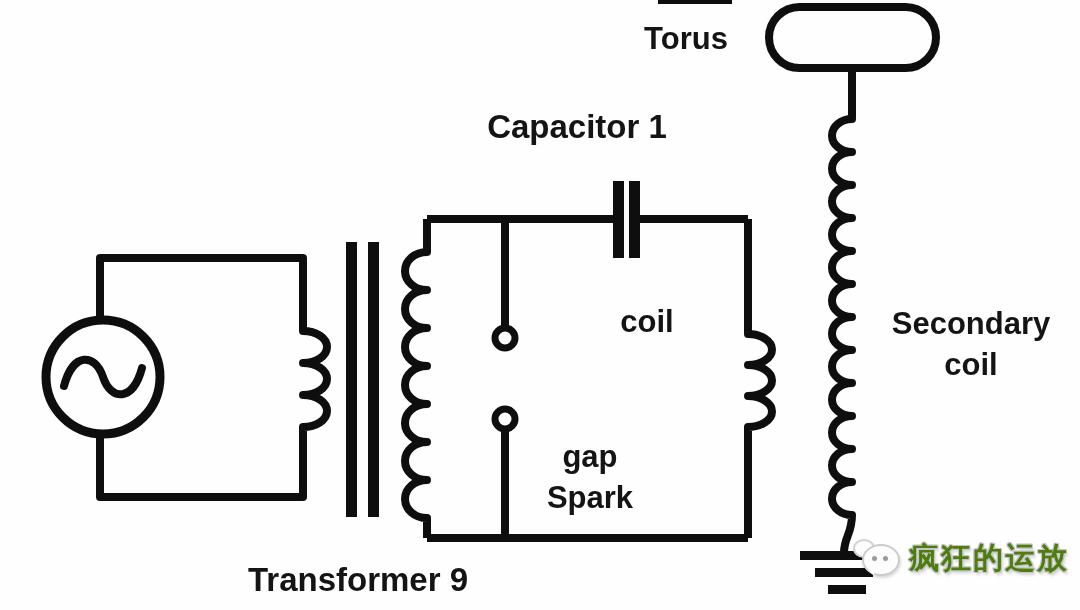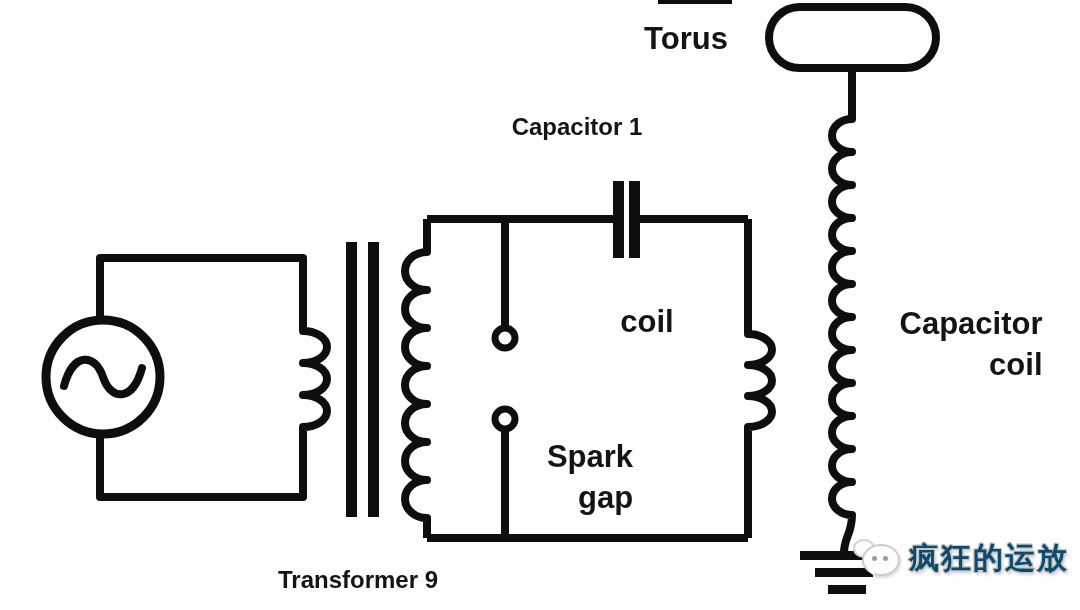--- a/index.html
+++ b/index.html
@@ -11,25 +11,25 @@
     font-family:"Liberation Sans", sans-serif;
   }
   .stage svg{position:absolute;left:0;top:0;}
   .lbl{
     position:absolute;
     color:#141414;
     font-weight:bold;
     font-size:31px;
     line-height:41px;
     white-space:nowrap;
-    text-align:right;
+    text-align:center;
   }
   .lbl.centered{transform:translateX(-50%);}
   .lbl .line{display:block;}
-  .lbl-big{font-size:24px;}
+  .lbl-big{font-size:33px;}
   
   .watermark{
     position:absolute;
     left:853px;top:537px;
     display:flex;align-items:center;
     gap:6px;
   }
   .wm-icon{position:relative;display:inline-block;width:50px;height:42px;}
   .wm-bubble-small{
     position:absolute;left:0;top:2px;width:18px;height:15px;
@@ -43,21 +43,21 @@
   }
   .wm-bubble-big::after{ 
     content:"";position:absolute;left:4px;bottom:-6px;
     width:0;height:0;border:5px solid transparent;border-top-color:#fdfdfd;
   }
   .wm-eye{position:absolute;width:5px;height:5px;border-radius:50%;background:#9b9b9b;top:10px;}
   .wm-eye.l{left:8px;}
   .wm-eye.r{left:19px;}
   .wm-text{
     font-size:30px;font-weight:bold;letter-spacing:2px;
-    color:#0c4a6e;
+    color:#4d7c0f;
     text-shadow:
       -1px -1px 0 #c6c6c6, 1px -1px 0 #c6c6c6,
       -1px  1px 0 #c6c6c6, 1px  1px 0 #c6c6c6,
       -1px  0   0 #c6c6c6, 1px  0   0 #c6c6c6,
        0   -1px 0 #c6c6c6, 0    1px 0 #c6c6c6,
        2px  3px 3px rgba(0,0,0,0.18);
     white-space:nowrap;
   }
 </style>
 </head>
@@ -137,26 +137,26 @@
 
   <div class="lbl lbl-big centered" style="left:577px;top:106px;">Capacitor 1</div>
 
   <div class="lbl centered" style="left:686px;top:18px;">Torus</div>
 
   <div class="lbl centered" style="left:647px;top:301px;">
     <span class="line">coil</span>
   </div>
 
   <div class="lbl centered" style="left:590px;top:436px;">
+    <span class="line">gap</span>
     <span class="line">Spark</span>
-    <span class="line">gap</span>
   </div>
 
   <div class="lbl centered" style="left:971px;top:303px;">
-    <span class="line">Capacitor</span>
+    <span class="line">Secondary</span>
     <span class="line">coil</span>
   </div>
 
   <div class="lbl lbl-big centered" style="left:358px;top:559px;">Transformer 9</div>
 
   <div class="watermark">
     <span class="wm-icon">
       <span class="wm-bubble-small"></span>
       <span class="wm-bubble-big">
         <span class="wm-eye l"></span>

